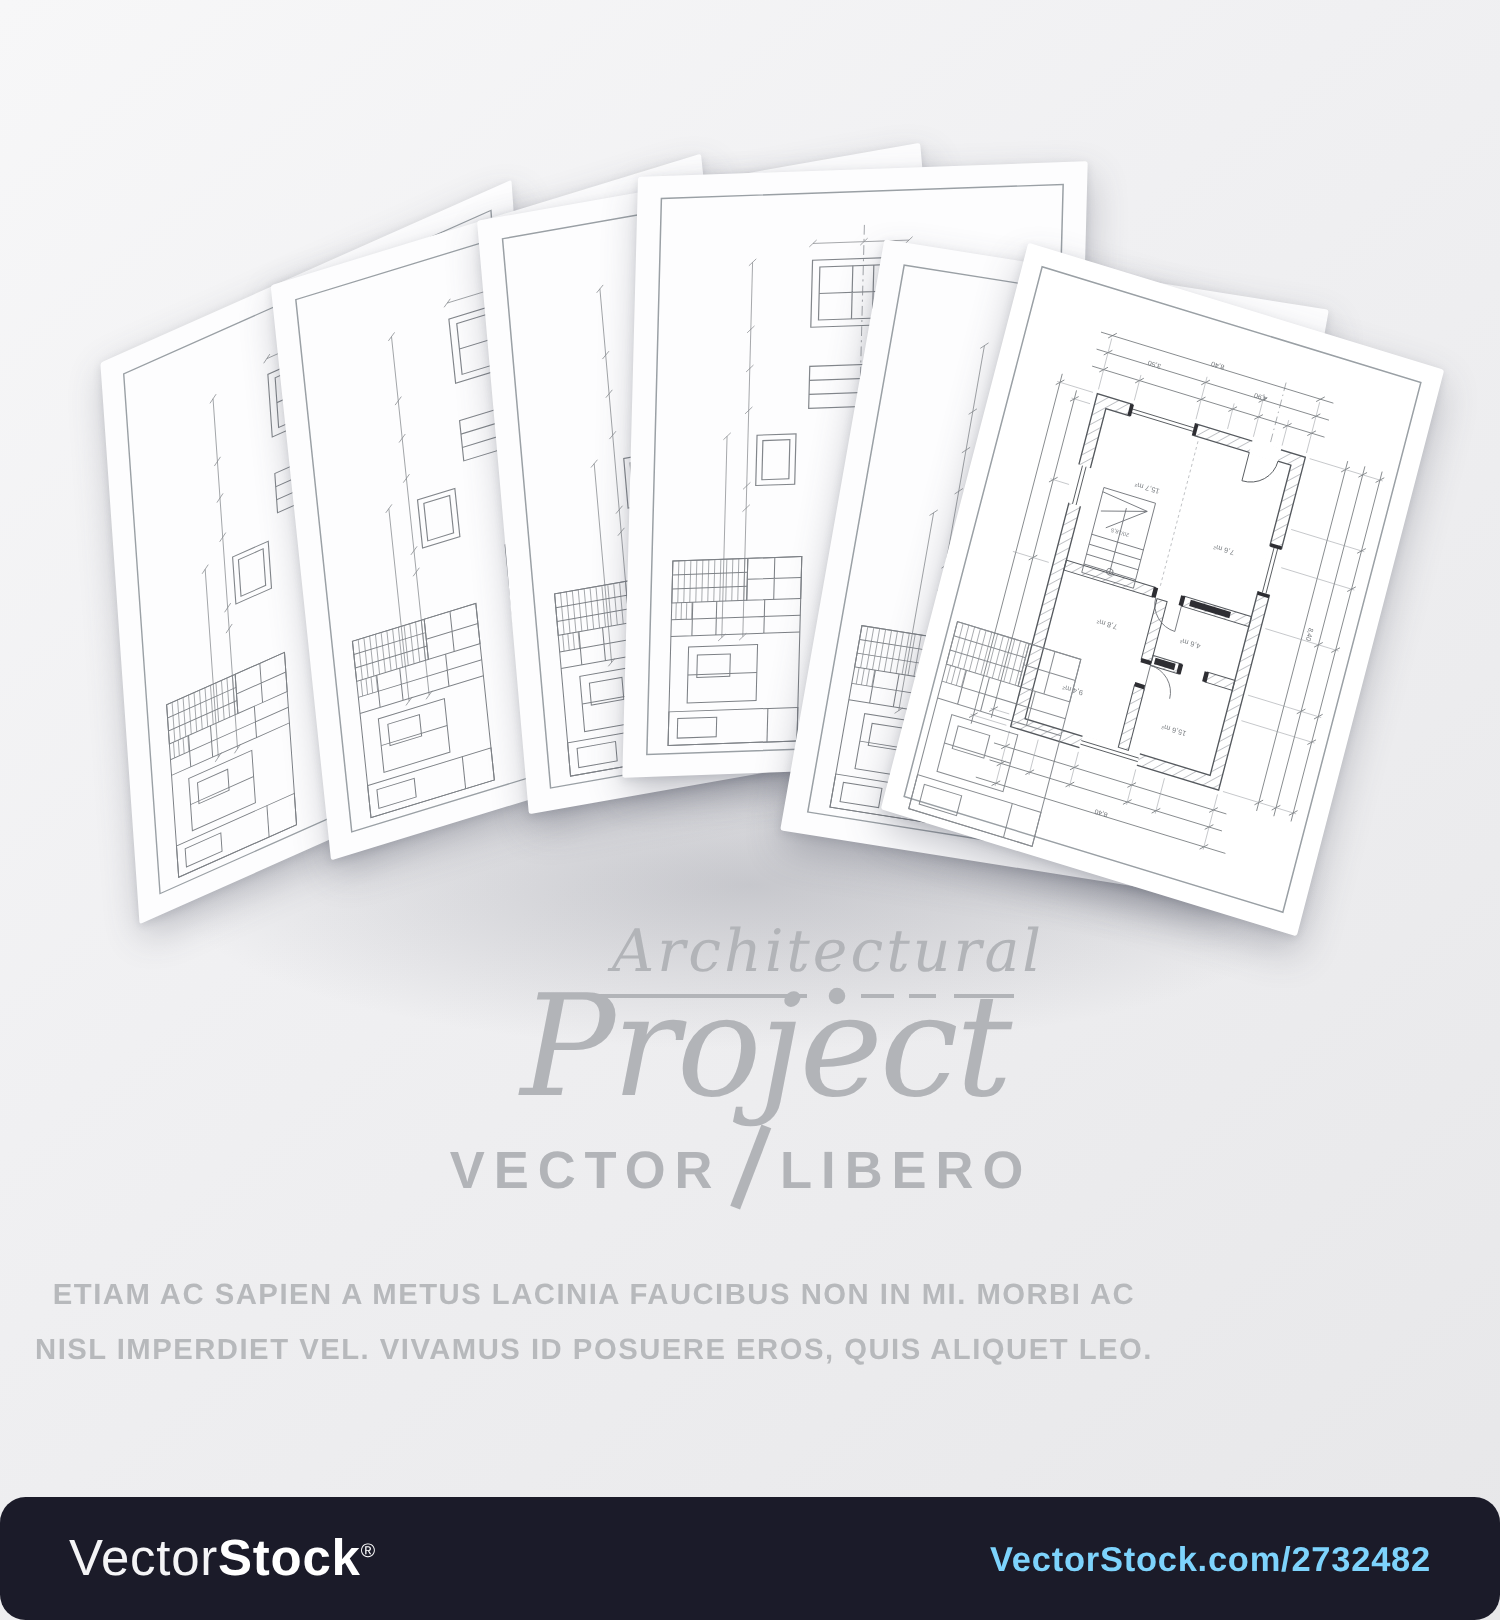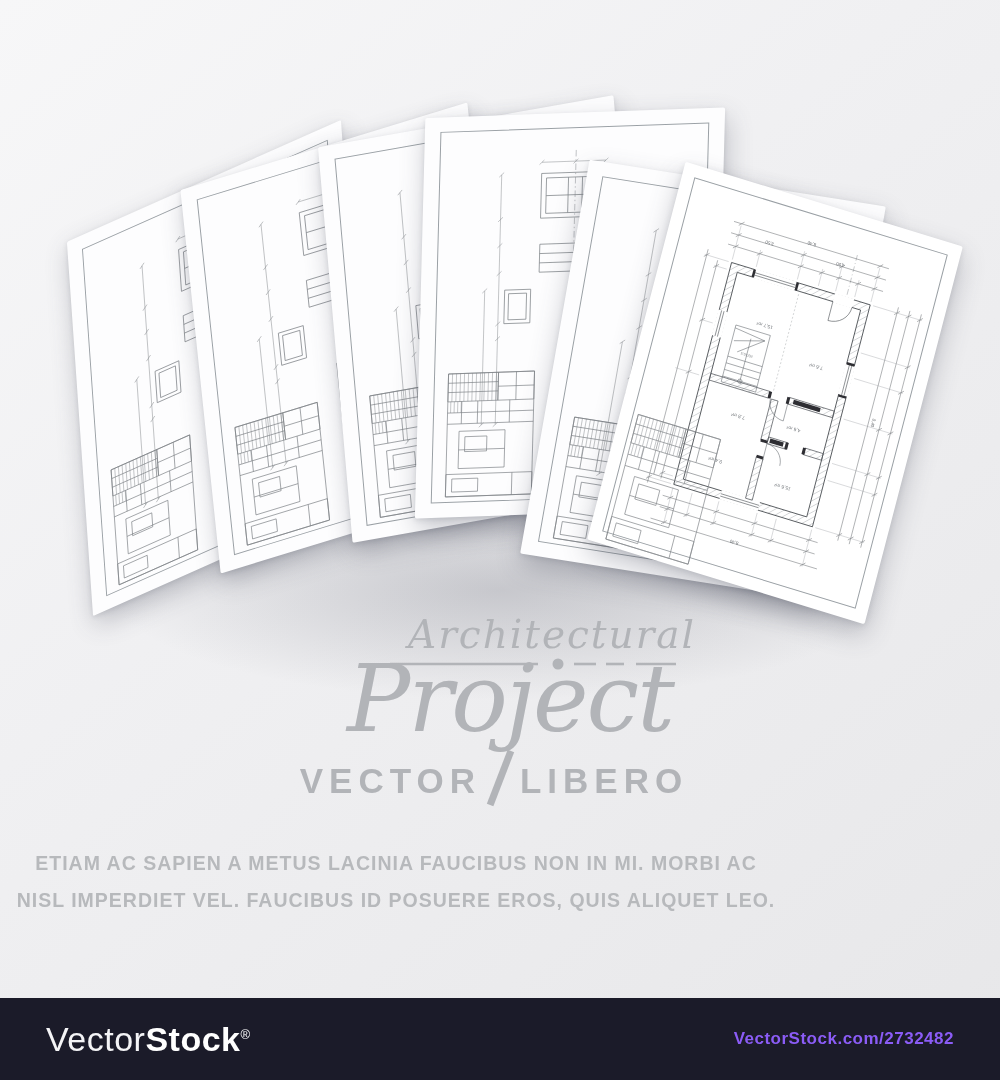--- a/index.html
+++ b/index.html
@@ -35,26 +35,26 @@
   .vd-slash{display:inline-block;width:7px;height:58px;background:#b2b4b8;
             transform:rotate(21deg);margin-top:-6px;}
 
   
   .body-text{position:absolute;left:0;top:845px;width:792px;text-align:center;
              color:#b7b9bc;font-size:19.5px;letter-spacing:1px;line-height:37px;font-weight:bold;}
 
   
   .footer{position:absolute;left:0;top:998px;width:1000px;height:82px;background:#1b1b29;
           color:#ffffff;display:flex;align-items:center;justify-content:space-between;
-          padding:0 46px;box-sizing:border-box;}
+          padding:0 46px;box-sizing:border-box;border-radius:17px;}
   .brand{font-size:34px;letter-spacing:.5px;}
   .brand .light{font-weight:normal;color:#f4f4f6;}
   .brand .bold{font-weight:bold;}
   .brand sup{font-size:13px;vertical-align:super;font-weight:normal;}
-  .footer-url{font-size:17px;font-weight:bold;color:#8b5cf6;letter-spacing:.5px;}
+  .footer-url{font-size:23px;font-weight:bold;color:#7dd3fc;letter-spacing:.5px;}
 </style>
 </head>
 <body>
 
 <svg width="0" height="0" style="position:absolute" aria-hidden="true">
   <defs>
     <pattern id="hatch" width="5" height="5" patternUnits="userSpaceOnUse" patternTransform="rotate(45)">
       <line x1="0" y1="0" x2="0" y2="5" stroke="#9a9ea3" stroke-width="0.8"></line>
     </pattern>
 
@@ -247,21 +247,21 @@
     <div class="logo-project">Project</div>
     <div class="logo-vd">
       <span>VECTOR</span>
       <span class="vd-slash"></span>
       <span>LIBERO</span>
     </div>
   </div>
 
   <div class="body-text">
     <div>ETIAM AC SAPIEN A METUS LACINIA FAUCIBUS NON IN MI. MORBI AC</div>
-    <div>NISL IMPERDIET VEL. FAUCIBUS ID POSUERE EROS, QUIS ALIQUET LEO.</div>
+    <div>NISL IMPERDIET VEL. VIVAMUS ID POSUERE EROS, QUIS ALIQUET LEO.</div>
   </div>
 
   <div class="footer">
     <div class="brand">
       <span class="light">Vector</span><span class="bold">Stock</span><sup>®</sup>
     </div>
     <div class="footer-url">VectorStock.com/2732482</div>
   </div>
 
 </div>

